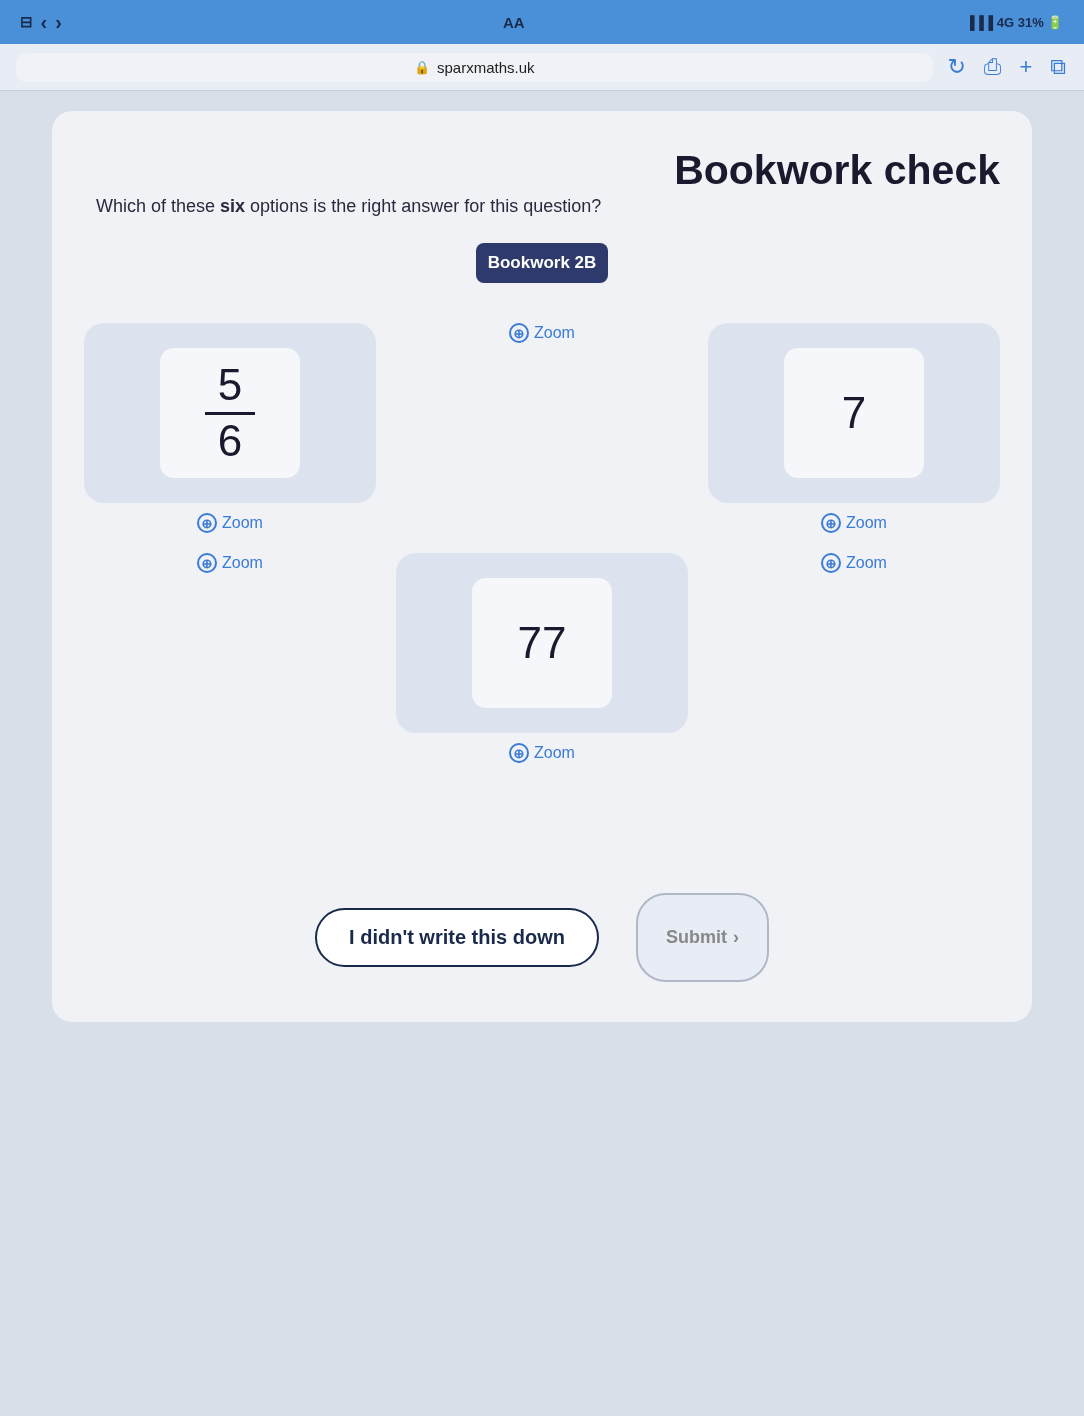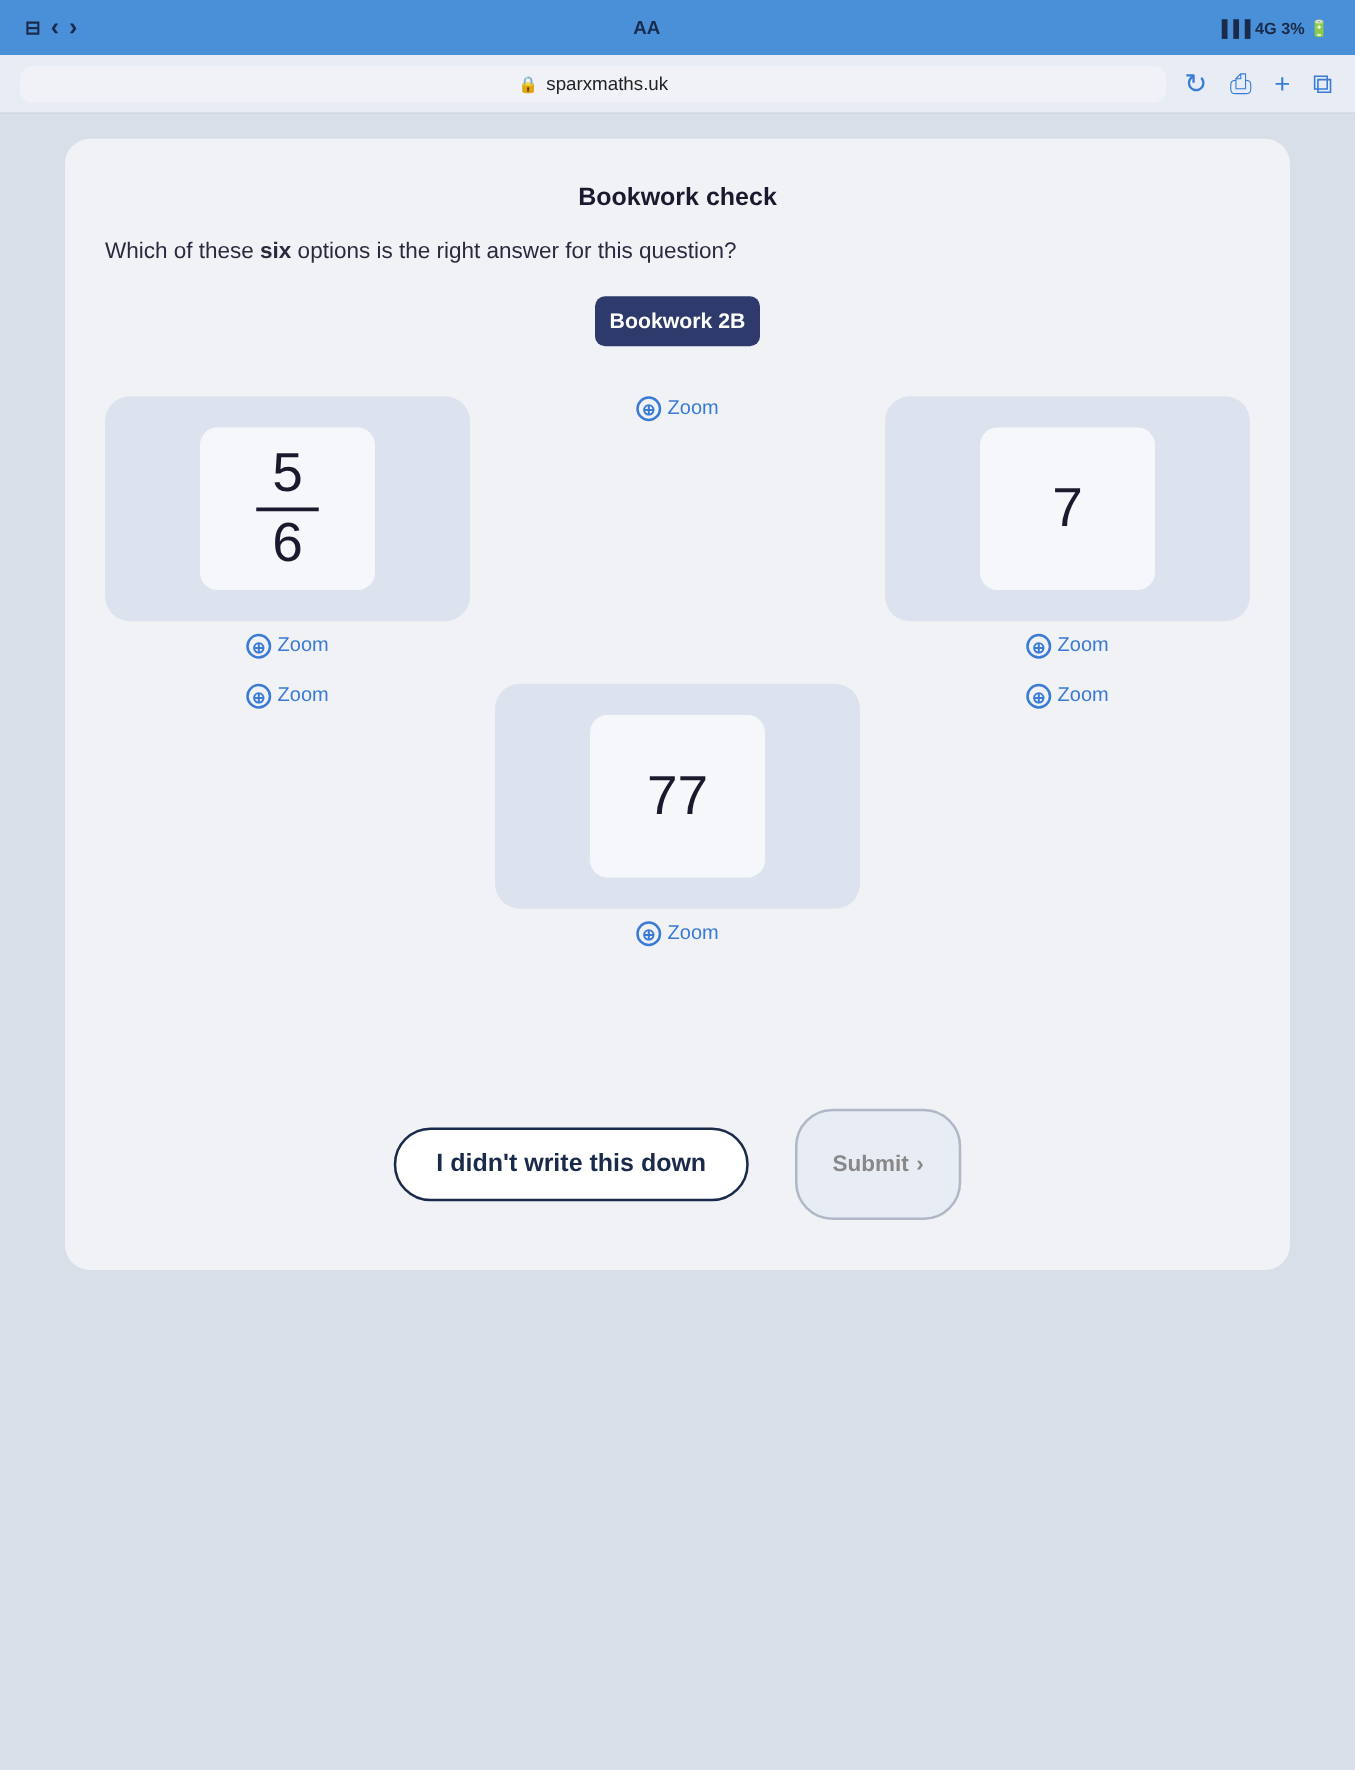--- a/index.html
+++ b/index.html
@@ -102,33 +102,33 @@
 
     .card {
       background: #f0f2f6;
       border-radius: 20px;
       padding: 36px 32px 40px;
       width: 100%;
       max-width: 980px;
     }
 
     .card-title {
-      text-align: center;
-      font-size: 20px;
+      text-align: right;
+      font-size: 41px;
       font-weight: 700;
       color: #1a1a2e;
-      margin-bottom: 18px;
     }
 
     .card-subtitle {
       text-align: left;
       font-size: 18px;
       color: #2a2a3e;
       margin-bottom: 24px;
       line-height: 1.4;
+      margin-left: 12px;
     }
 
     .card-subtitle strong {
       font-weight: 800;
     }
 
     .bookwork-badge {
       display: inline-block;
       background: #2d3a6b;
       color: #ffffff;
@@ -271,21 +271,21 @@
 <div class="status-bar">
   <div class="status-bar-left">
     <span>⊟</span>
     <span style="font-size:20px;">‹</span>
     <span style="font-size:20px;">›</span>
   </div>
   <div class="status-bar-center">
     <span>AA</span>
   </div>
   <div class="status-bar-right">
-    <span>▐▐▐ 4G 3%</span>
+    <span>▐▐▐ 4G 31%</span>
     <span>🔋</span>
   </div>
 </div>
 
 <div class="browser-bar">
   <div class="address-bar">
     <span class="lock-icon">🔒</span>
     <span>sparxmaths.uk</span>
   </div>
   <div class="browser-actions">

